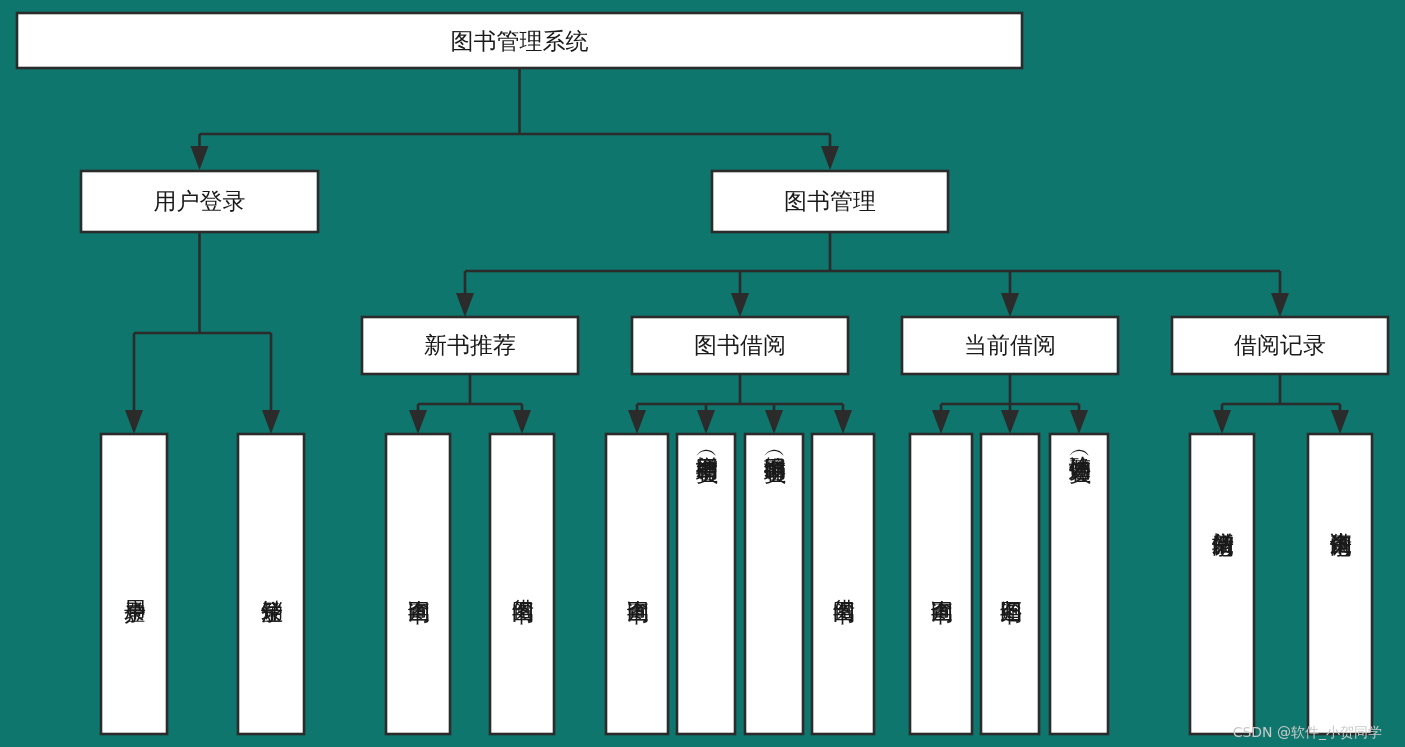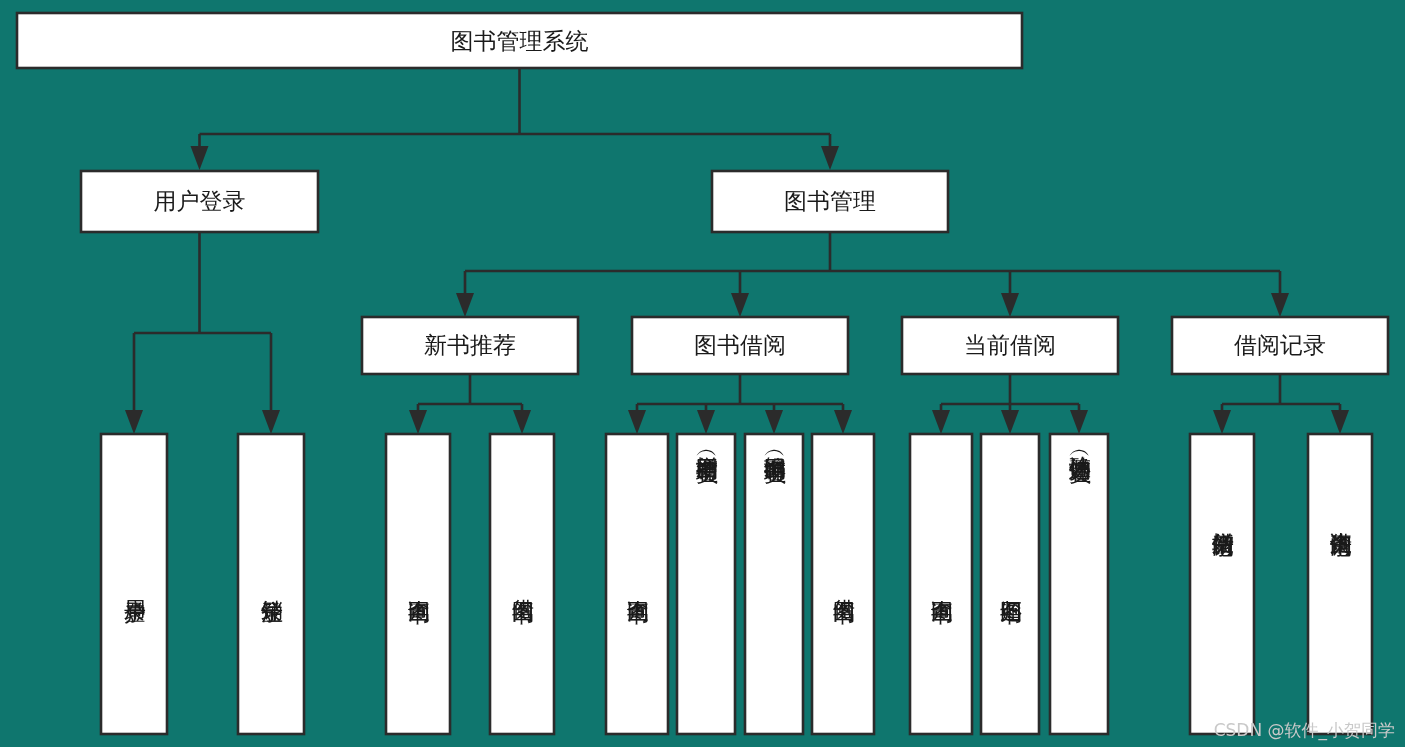--- a/index.html
+++ b/index.html
@@ -47,24 +47,24 @@
     stroke-width: 2.6;
     fill: none;
     stroke-linecap: butt;
   }
   .arrow-head {
     fill: #2b2b2b;
     stroke: none;
   }
   .watermark-text {
     position: absolute;
-    right: 10px;
+    right: 23px;
     bottom: 5px;
     font-family: "DejaVu Sans", "Liberation Sans", sans-serif;
-    font-size: 17px;
+    font-size: 14px;
     color: #c9c9c9;
     white-space: nowrap;
     pointer-events: none;
     user-select: none;
   }
 </style>
 </head>
 <body>
 
 <div id="diagram-root">

